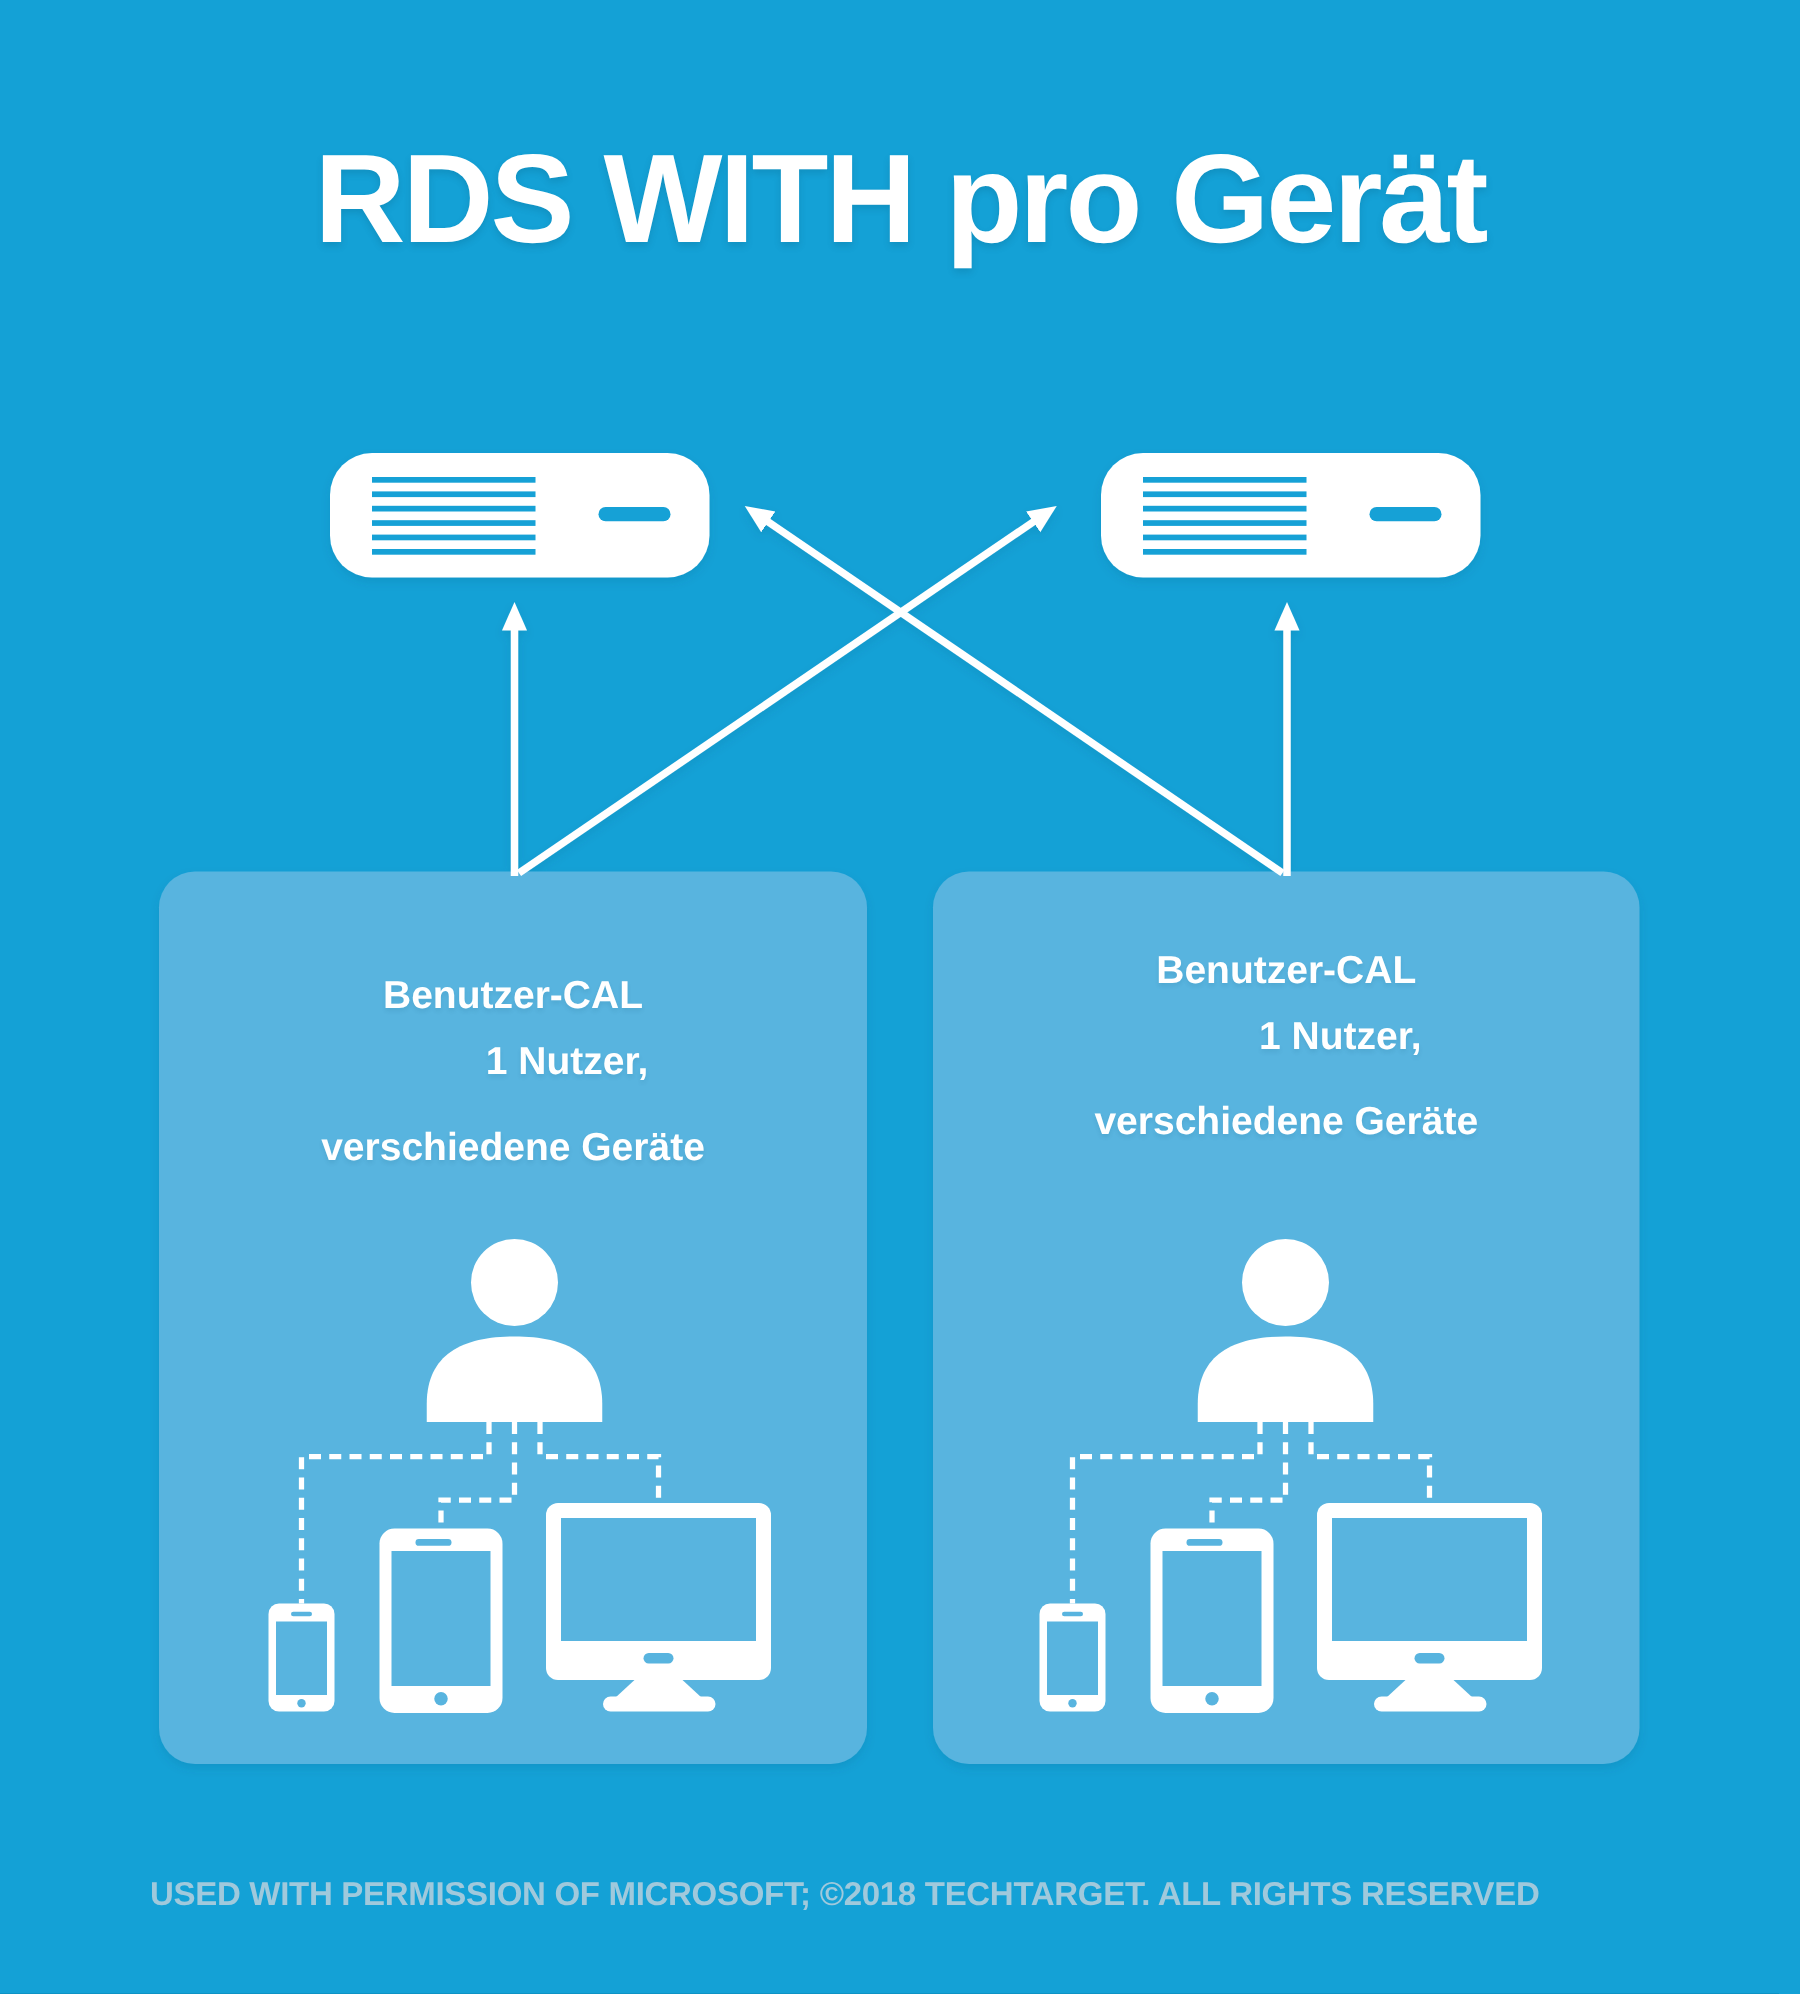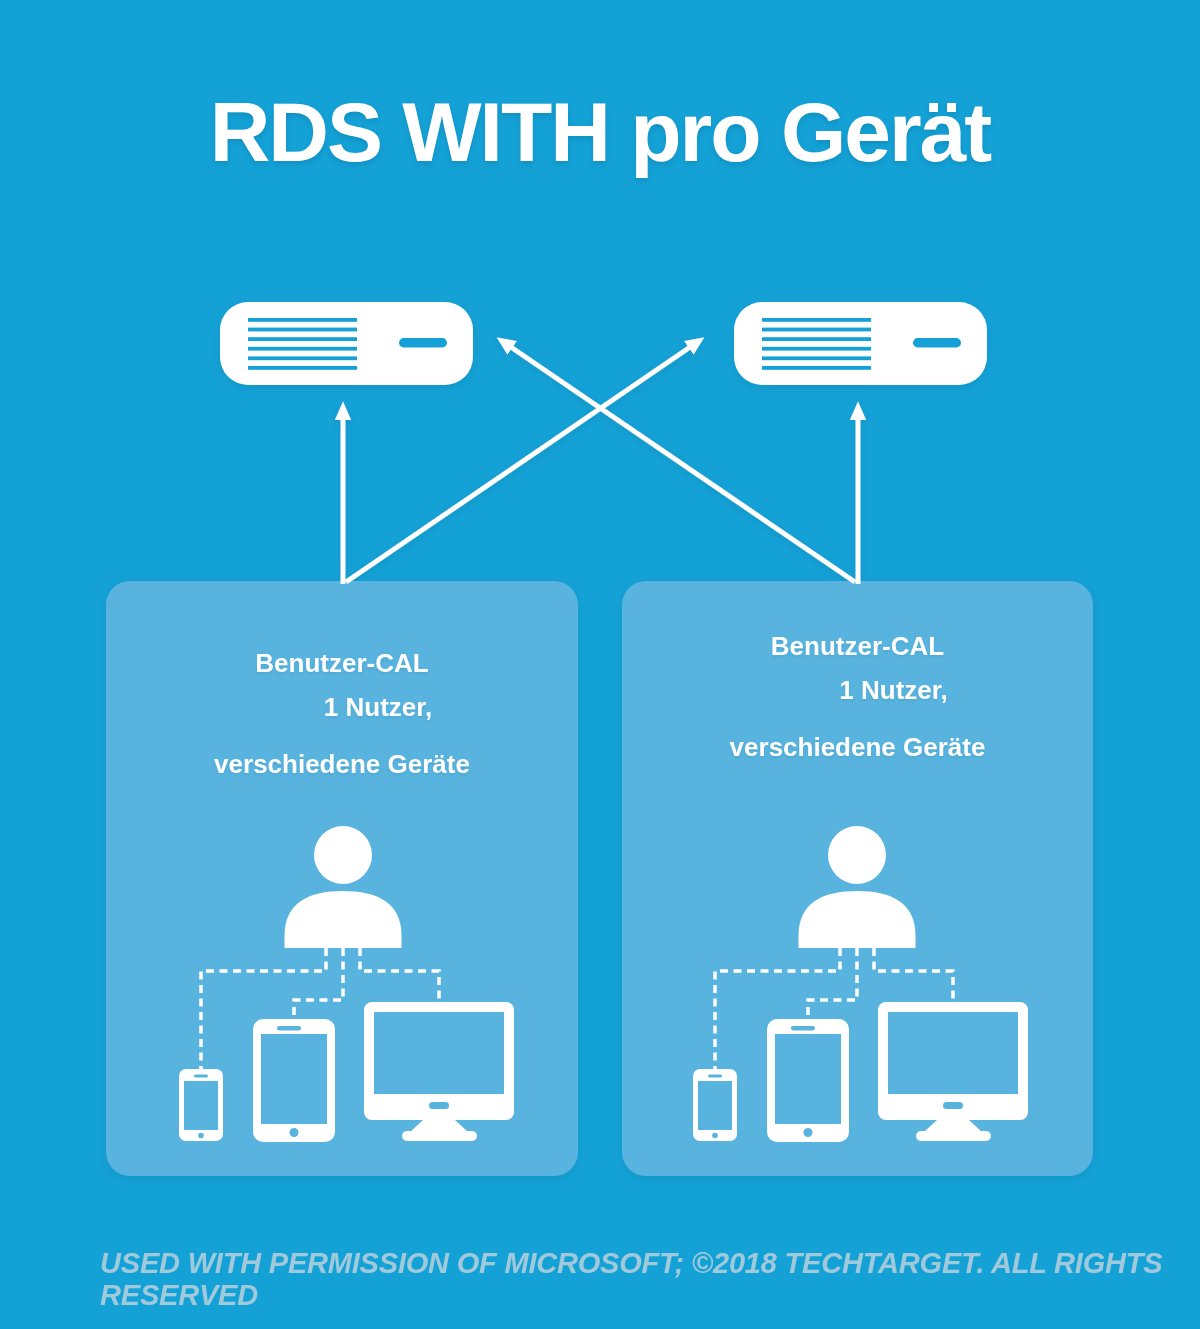--- a/index.html
+++ b/index.html
@@ -37,25 +37,24 @@
     text-shadow:0 2px 3px rgba(0,70,100,0.10);
   }
   .copy-left{left:106px;width:472px;top:643px;}
   .copy-right{left:622px;width:471px;top:626px;}
   .box-copy .l1{top:0px;}
   .box-copy .l2{top:44px;margin-left:36px;}
   .box-copy .l3{top:101px;}
   .footer{
     position:absolute;left:100px;top:1247px;
     color:var(--footer_text,#A0C9DC);
-    font-size:29px;
+    font-size:22px;
     letter-spacing:-0.2px;
     line-height:32px;
     font-weight:bold;
-    font-style:italic;
   }
 </style>
 </head>
 <body>
 
 <div class="canvas">
 
   <h1 class="title">RDS WITH pro Gerät</h1>
 
   <svg class="gfx" viewBox="0 0 1200 1329" xmlns="http://www.w3.org/2000/svg">

